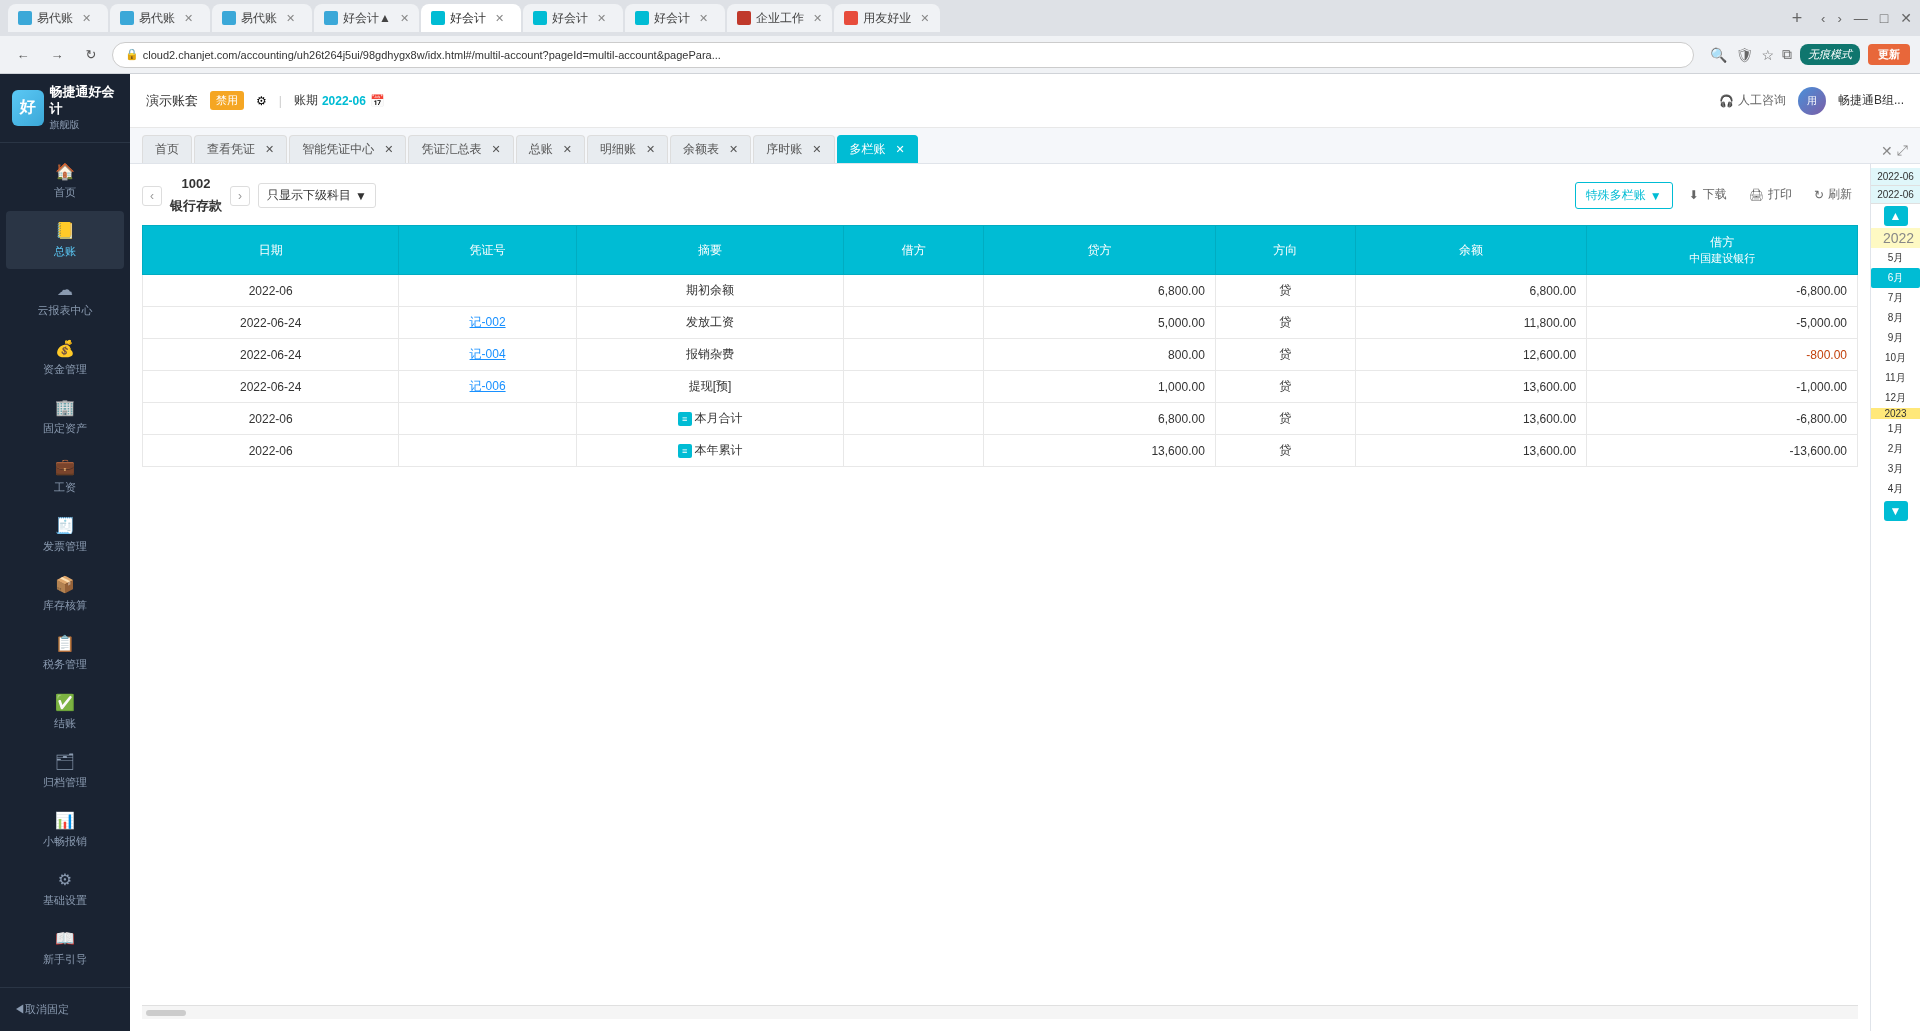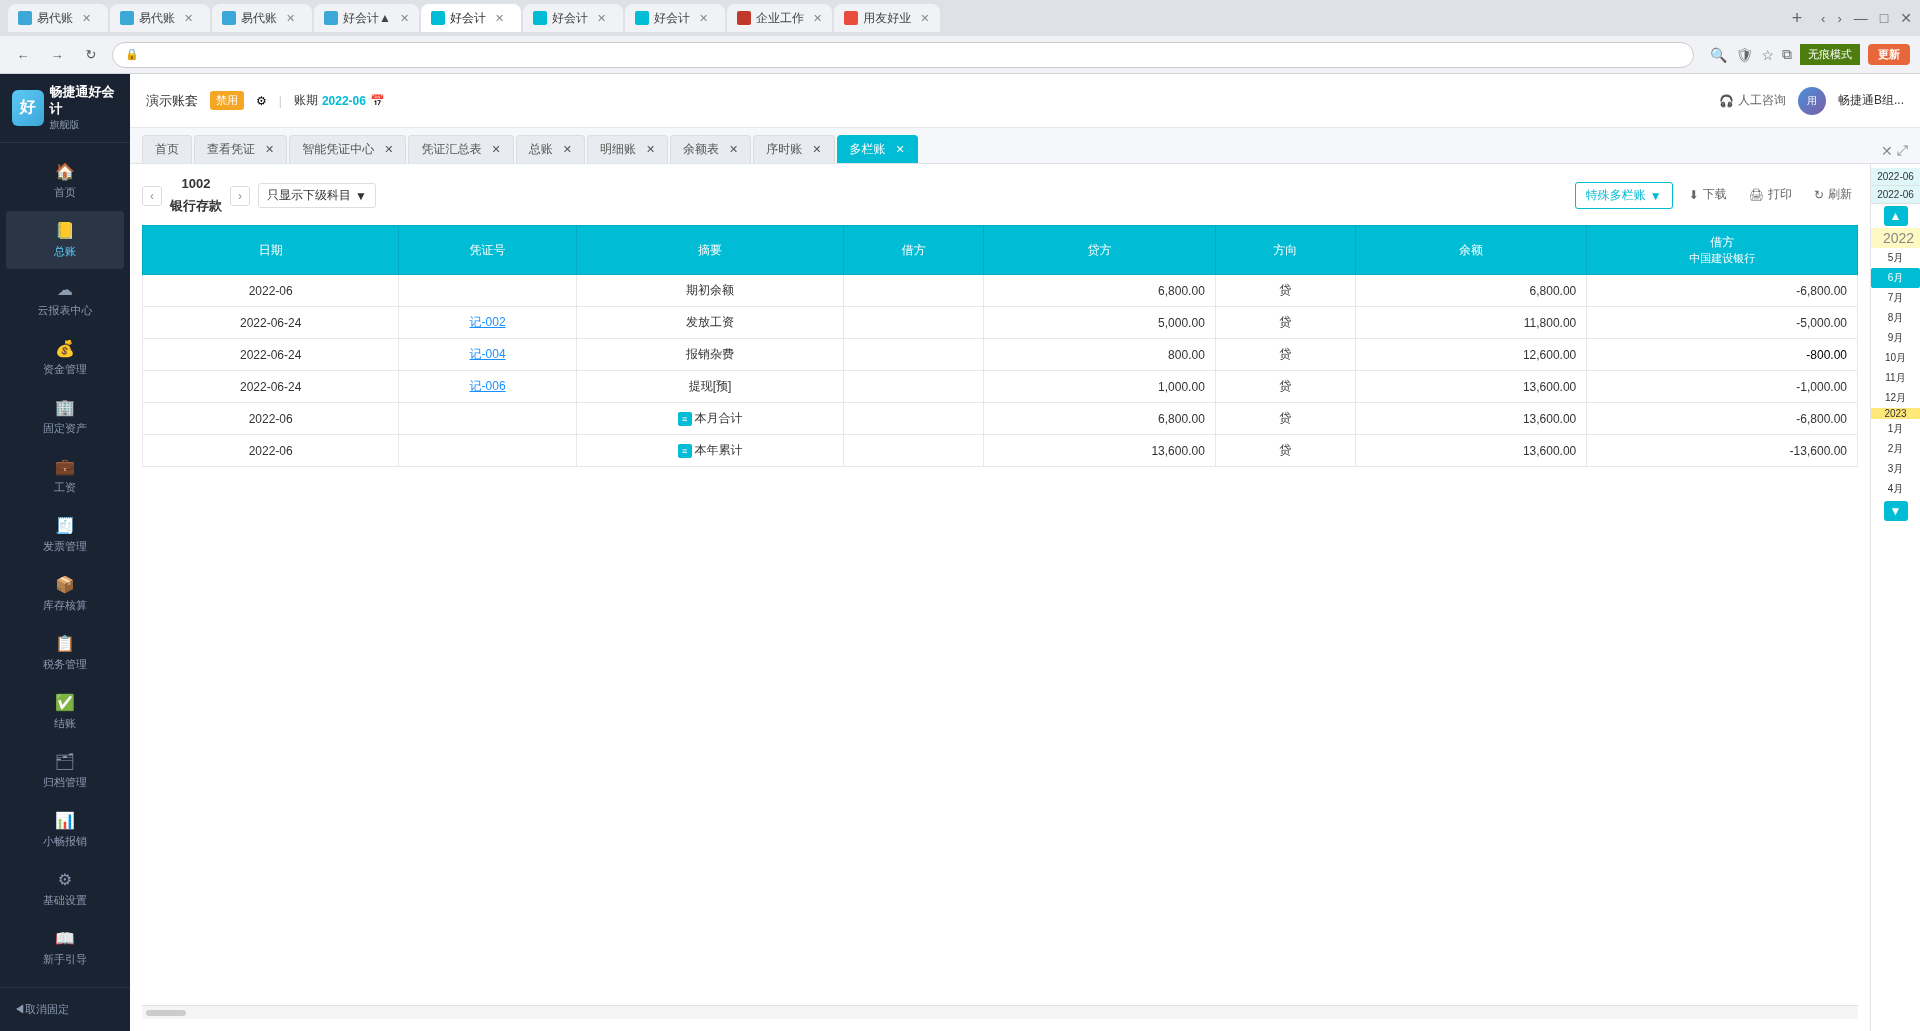--- a/index.html
+++ b/index.html
@@ -11,21 +11,21 @@
     .tab.active { background: #fff; color: #333; }
     .tab .tab-icon { width: 14px; height: 14px; border-radius: 2px; flex-shrink: 0; }
     .tab .tab-close { margin-left: 4px; color: #888; font-size: 11px; cursor: pointer; }
     .tab-new { width: 28px; height: 28px; display: flex; align-items: center; justify-content: center; color: #666; font-size: 18px; cursor: pointer; }
 
     
     .address-bar-row { background: #f0f2f5; height: 38px; display: flex; align-items: center; padding: 0 10px; gap: 8px; border-bottom: 1px solid #d0d3d8; }
     .nav-btn { width: 26px; height: 26px; border-radius: 50%; display: flex; align-items: center; justify-content: center; cursor: pointer; color: #555; font-size: 13px; }
     .address-input { flex: 1; height: 26px; background: #fff; border: 1px solid #ccc; border-radius: 13px; padding: 0 12px; font-size: 11px; color: #333; display: flex; align-items: center; }
     .address-right { display: flex; align-items: center; gap: 8px; margin-left: 8px; }
-    .no-trace-btn { background: #4d7c0f; color: #fff; border-radius: 0; padding: 3px 8px; font-size: 11px; cursor: pointer; }
+    .no-trace-btn { background: #0f766e; color: #fff; border-radius: 8px; padding: 3px 8px; font-size: 11px; cursor: pointer; font-style: italic; }
     .update-btn { background: #e8673a; color: #fff; border-radius: 4px; padding: 3px 10px; font-size: 11px; cursor: pointer; font-weight: bold; }
 
     
     .app-layout { display: flex; height: calc(1031px - 74px); }
 
     
     .sidebar { width: 130px; background: #1a2332; color: #fff; display: flex; flex-direction: column; overflow: hidden; flex-shrink: 0; }
     .sidebar-logo { padding: 10px 12px; display: flex; align-items: center; gap: 6px; border-bottom: 1px solid #2a3545; }
     .logo-icon { width: 36px; height: 36px; background: linear-gradient(135deg, #5bc8f5, #3ba8d8); border-radius: 6px; display: flex; align-items: center; justify-content: center; font-size: 16px; font-weight: bold; color: #fff; }
     .logo-text { font-size: 13px; font-weight: bold; color: #fff; line-height: 1.3; }
@@ -154,20 +154,21 @@
     <span style="cursor:pointer;font-size:14px;color:#666;">✕</span>
   </div>
 </div>
 
 <div class="address-bar-row">
   <div class="nav-btn">←</div>
   <div class="nav-btn">→</div>
   <div class="nav-btn">↻</div>
   <div class="address-input">
     <span style="color:#888;margin-right:4px;">🔒</span>
+    <span style="overflow:hidden;text-overflow:ellipsis;white-space:nowrap;flex:1;">cloud2.chanjet.com/accounting/uh26t264j5ui/98gdhygx8w/idx.html#/multil-account?pageId=multil-account&amp;pagePara...</span>
   </div>
   <div class="address-right">
     <span style="font-size:14px;color:#666;cursor:pointer;">🔍</span>
     <span style="font-size:14px;color:#666;cursor:pointer;">🛡</span>
     <span style="font-size:14px;color:#666;cursor:pointer;">☆</span>
     <span style="font-size:14px;color:#666;cursor:pointer;">⧉</span>
     <div class="no-trace-btn">无痕模式</div>
     <div class="update-btn">更新</div>
   </div>
 </div>
@@ -386,21 +387,21 @@
     <td class="num-cell" style="color:#333;">-5,000.00</td>
   </tr>
                 <tr>
     <td>2022-06-24</td>
     <td class="link-cell">记-004</td>
     <td>报销杂费</td>
     <td class="num-cell"></td>
     <td class="num-cell">800.00</td>
     <td>贷</td>
     <td class="num-cell">12,600.00</td>
-    <td class="num-cell" style="color:#000000;">-800.00</td>
+    <td class="num-cell" style="color:#c2410c;">-800.00</td>
   </tr>
                 <tr>
     <td>2022-06-24</td>
     <td class="link-cell">记-006</td>
     <td>提现[预]</td>
     <td class="num-cell"></td>
     <td class="num-cell">1,000.00</td>
     <td>贷</td>
     <td class="num-cell">13,600.00</td>
     <td class="num-cell" style="color:#333;">-1,000.00</td>

